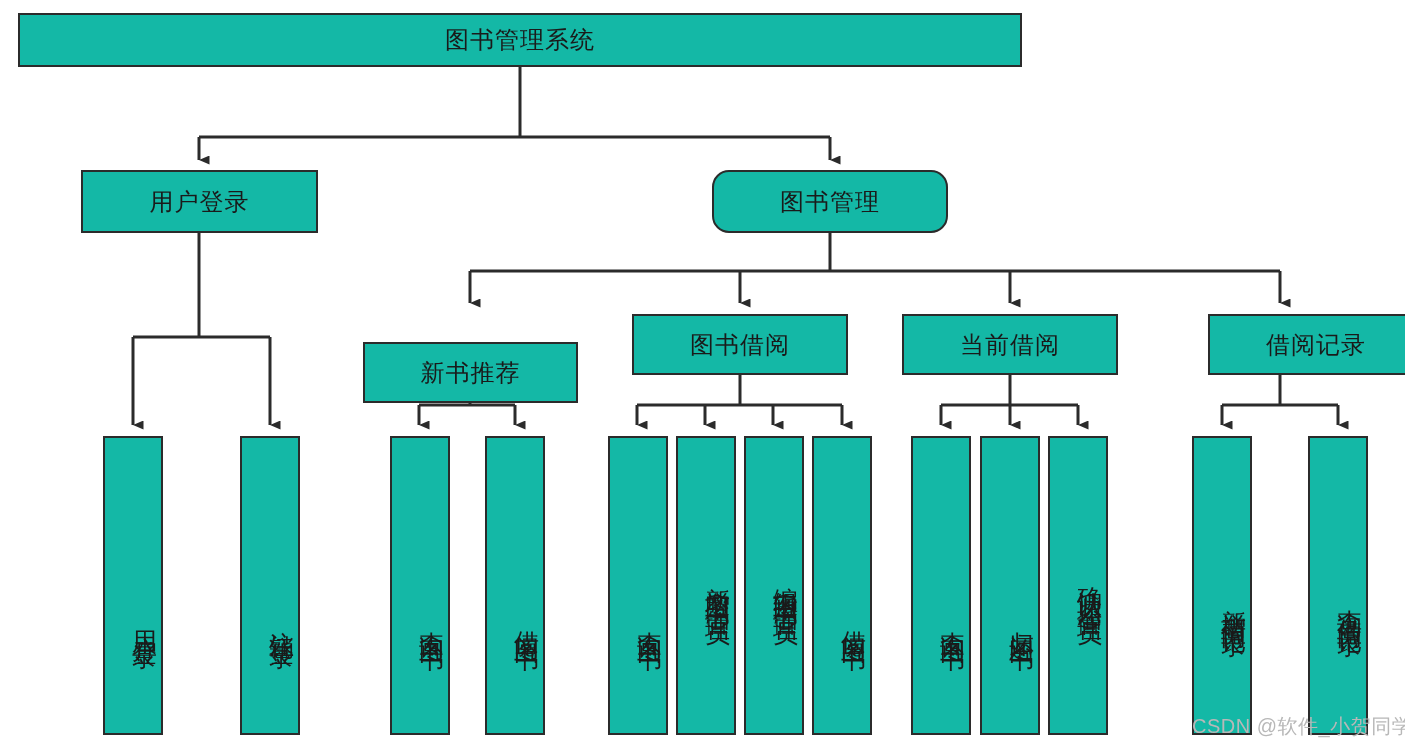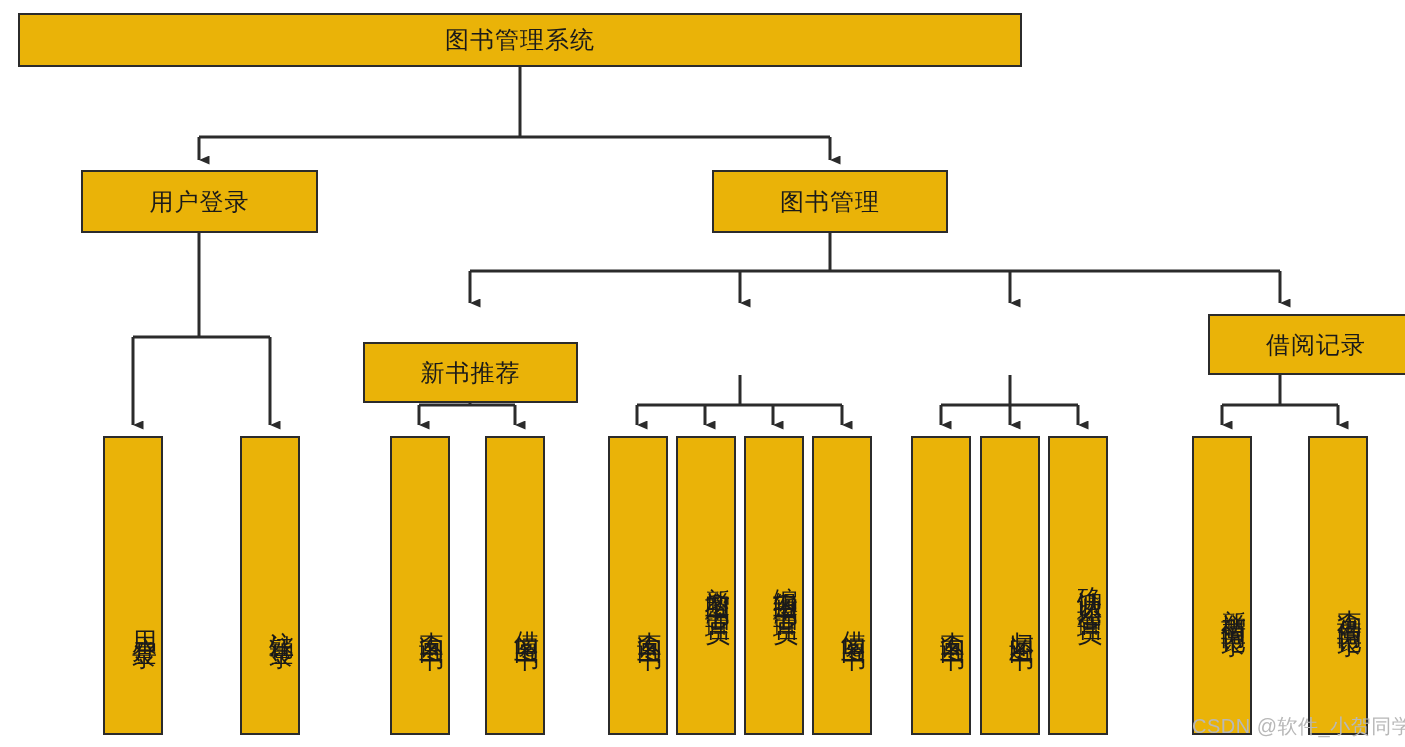--- a/index.html
+++ b/index.html
@@ -22,21 +22,21 @@
     left: 0;
     top: 0;
     width: 1405px;
     height: 747px;
     pointer-events: none;
   }
   .node {
     position: absolute;
     box-sizing: border-box;
     border: 2.5px solid #2b2b2b;
-    background: #eab308;
+    background: #14b8a6;
     color: #1a1a1a;
     display: flex;
     align-items: center;
     justify-content: center;
     text-align: left;
   }
   .node-h {
     font-size: 24px;
     line-height: 1.15;
     letter-spacing: 1px;
@@ -114,25 +114,27 @@
       <line x1="1222" y1="405" x2="1338" y2="405"></line>
       <line x1="1222" y1="405" x2="1222" y2="425" marker-end="url(#arrow)"></line>
       <line x1="1338" y1="405" x2="1338" y2="425" marker-end="url(#arrow)"></line>
     </g>
   </svg>
 
   <div class="node node-h" style="left:18px; top:13px; width:1004px; height:54px;">图书管理系统</div>
 
   <div class="node node-h" style="left:81px; top:170px; width:237px; height:63px;">用户登录</div>
 
-  <div class="node node-h" style="left:712px; top:170px; width:236px; height:63px;">图书管理</div>
+  <div class="node node-h" style="left:712px; top:170px; width:236px; height:63px;border-radius:17px;">图书管理</div>
 
   <div class="node node-h" style="left:363px; top:314px; width:215px; height:61px;margin-top:28px;">新书推荐</div>
 
+  <div class="node node-h" style="left:632px; top:314px; width:216px; height:61px;">图书借阅</div>
 
+  <div class="node node-h" style="left:902px; top:314px; width:216px; height:61px;">当前借阅</div>
 
   <div class="node node-h" style="left:1172px; top:314px; width:216px; height:61px;margin-left:36px;">借阅记录</div>
 
   <div class="node node-v" style="left:103px; top:436px; width:60px; height:299px; padding-top:70px;">用户登录</div>
 
   <div class="node node-v" style="left:240px; top:436px; width:60px; height:299px; padding-top:70px;">注销登录</div>
 
   <div class="node node-v" style="left:390px; top:436px; width:60px; height:299px; padding-top:70px;">查询图书</div>
 
   <div class="node node-v" style="left:485px; top:436px; width:60px; height:299px; padding-top:70px;">借阅图书</div>

